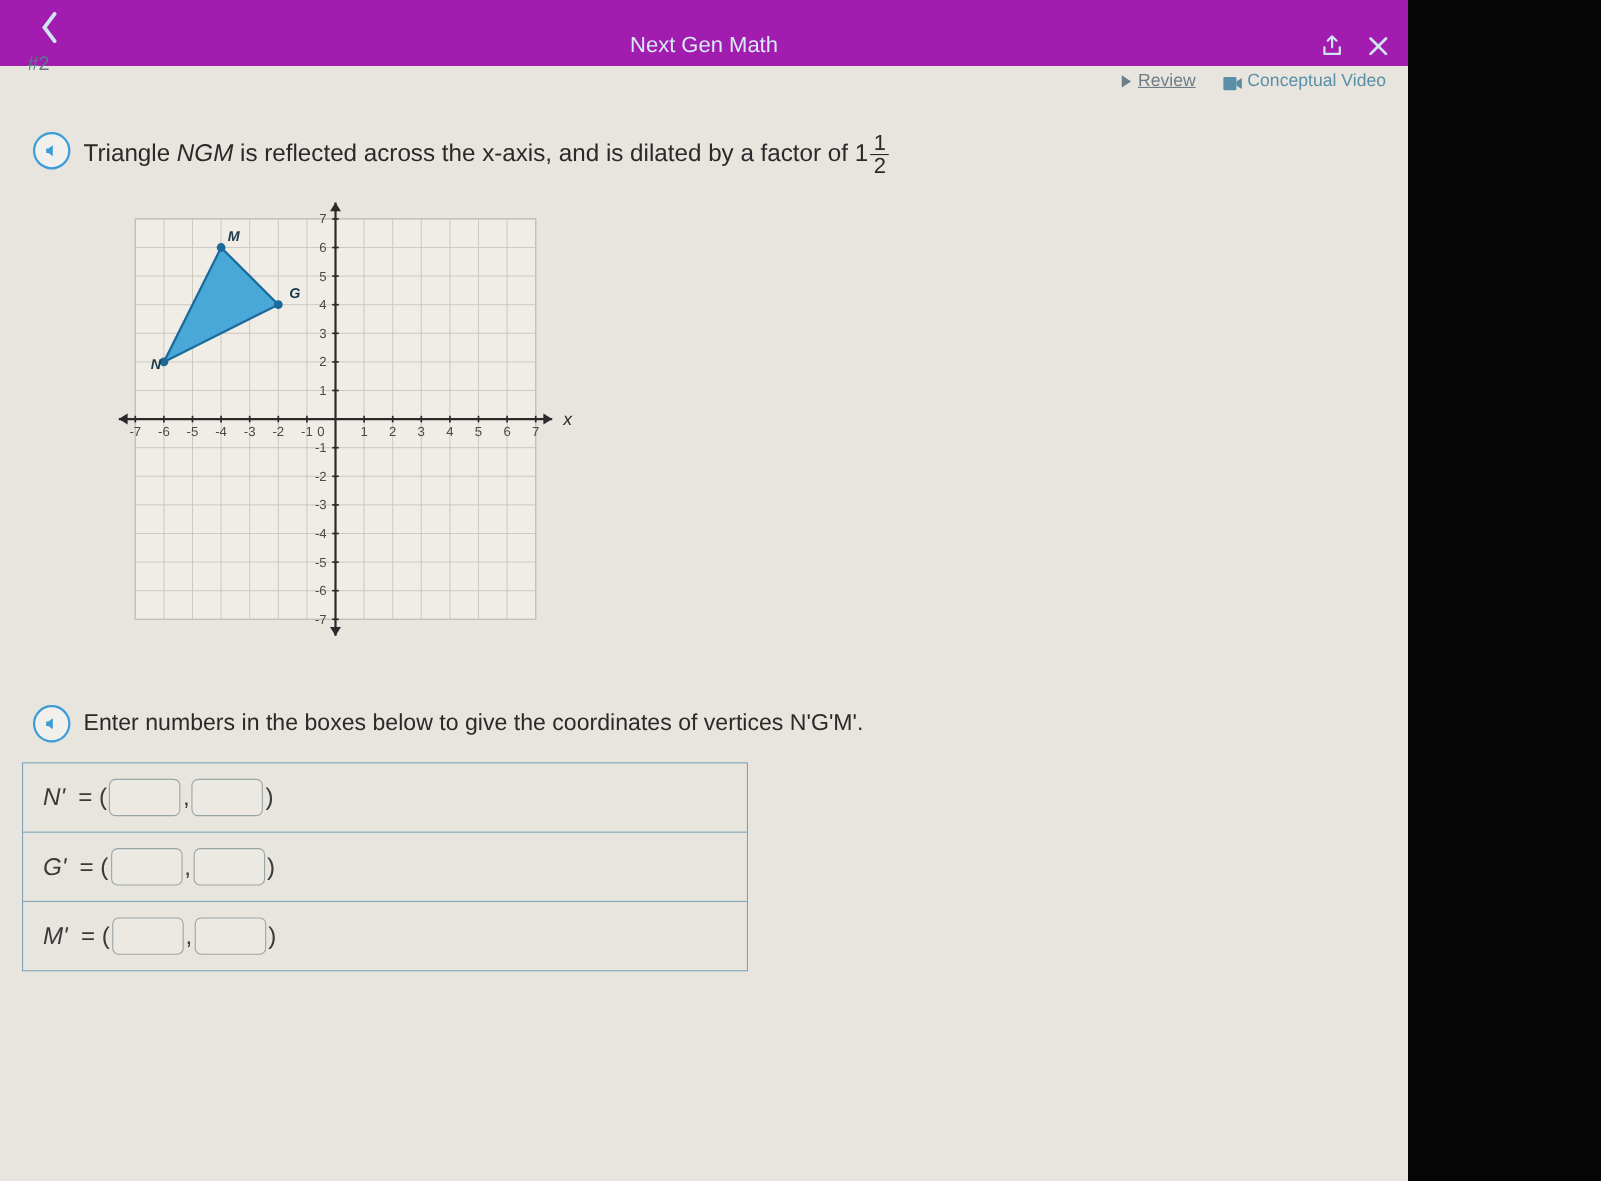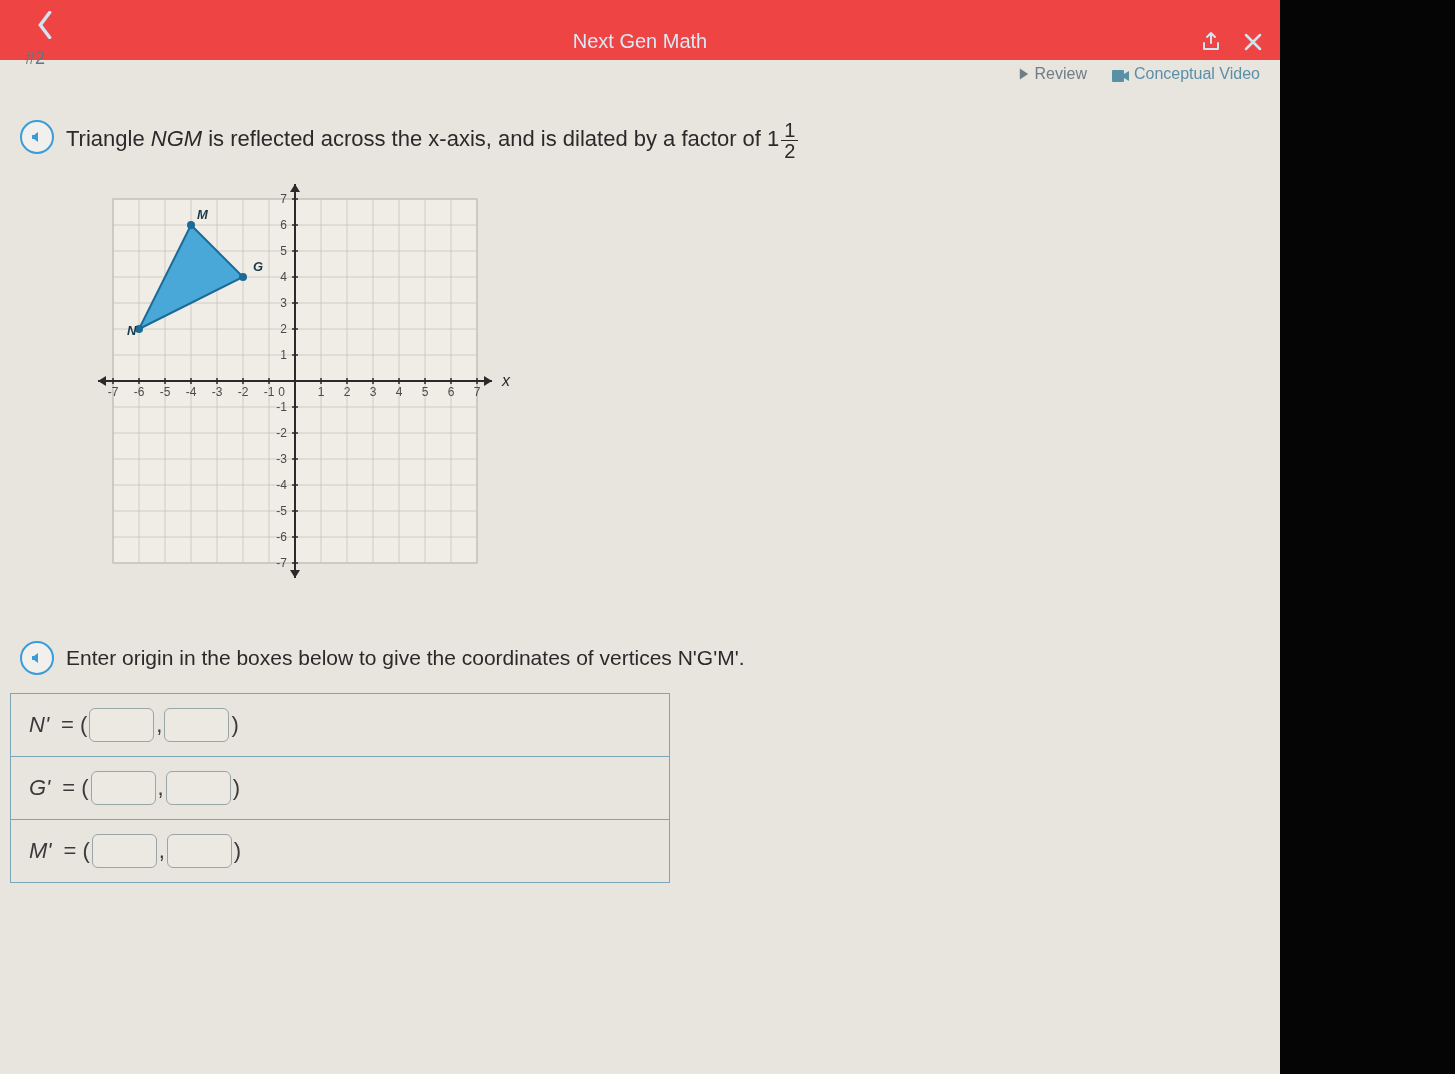--- a/index.html
+++ b/index.html
@@ -11,21 +11,21 @@
   overflow: hidden;
 }
 .app-container {
   width: 1280px;
   height: 1074px;
   background: #e8e4de;
   position: relative;
   margin-left: 0;
 }
 .top-bar {
-  background: #ef4444;
+  background: #a21caf;
   height: 60px;
   position: relative;
   color: #fff;
 }
 .back-btn {
   position: absolute;
   left: 30px;
   top: 10px;
   width: 30px;
   height: 30px;
@@ -60,36 +60,36 @@
   right: 0;
   height: 28px;
   display: flex;
   justify-content: flex-end;
   align-items: center;
   padding-right: 20px;
   gap: 25px;
   font-size: 16px;
   color: #7a8a92;
 }
-.subbar .review { color: #6f7e86; display:flex; align-items:center; gap:4px;}
+.subbar .review { color: #6f7e86; display:flex; align-items:center; gap:4px;text-decoration:underline;}
 .subbar .video { color: #5a8fa8; display:flex; align-items:flex-end; gap:4px;}
 .question-tag {
   position: absolute;
   top: 48px;
   left: 25px;
   color: #5a7a8a;
   font-size: 18px;
 }
 .content {
   position: absolute;
   top: 95px;
   left: 0;
   right: 0;
   bottom: 0;
-  padding: 25px 20px;
+  padding: 25px 30px;
 }
 .speaker-btn {
   display: inline-flex;
   align-items: center;
   justify-content: center;
   width: 34px;
   height: 34px;
   border: 2px solid #3a9cd8;
   border-radius: 50%;
   vertical-align: top;
@@ -338,21 +338,21 @@
         </svg>
     </div>
 
     <div class="instr-row">
       <span class="speaker-btn">
         <svg viewBox="0 0 16 16">
             <path d="M3 6 v4 h2 l4 3 V3 l-4 3 Z" fill="#3a9cd8"></path>
           </svg>
       </span>
       <div class="instr-text">
-        <span>Enter origin in the boxes below to give the coordinates of vertices </span><span class="italic">N'G'M'</span><span>.</span>
+        <span>Enter numbers in the boxes below to give the coordinates of vertices </span><span class="italic">N'G'M'</span><span>.</span>
       </div>
     </div>
 
     <div class="answer-table">
       <div class="answer-row">
         <span class="label">N'</span>
         <span class="eq">=</span>
         <span>(</span>
         <span class="ans-input"></span>
         <span>,</span>

